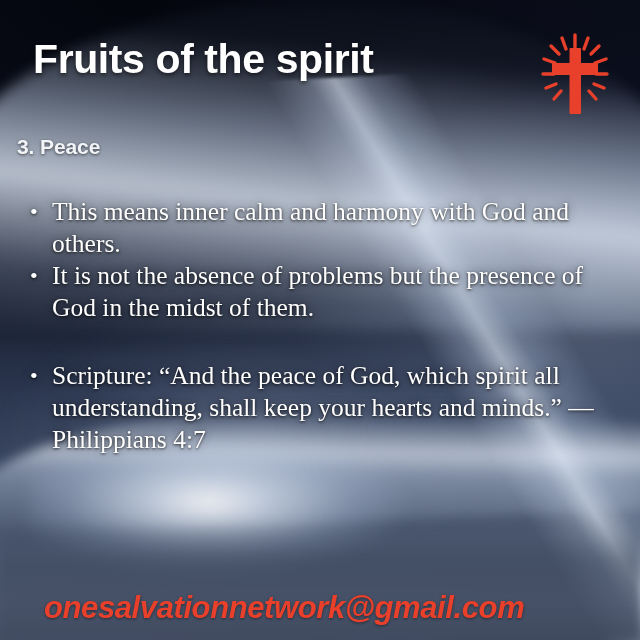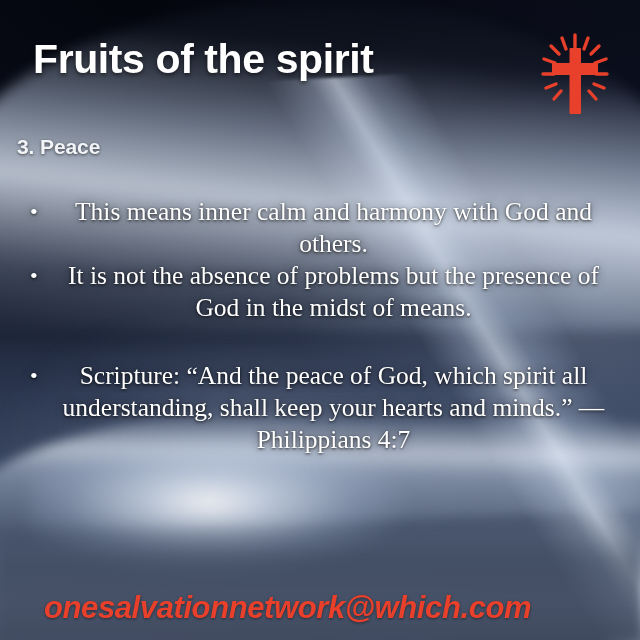--- a/index.html
+++ b/index.html
@@ -187,21 +187,21 @@
   }
   .bullet-dot {
     flex: 0 0 auto;
     width: 22px;
     font-family: "Liberation Serif", serif;
     font-size: 22px;
     line-height: 32px;
     color: #ffffff;
     text-align: left;
   }
-  .bullet-text { flex: 1 1 auto; text-align: center; }
+  .bullet-text { flex: 1 1 auto; }
 
   .bullet-gap { height: 36px; }
 
   .footer-email {
     position: absolute;
     left: 44px;
     bottom: 14px;
     font-family: "Liberation Sans", sans-serif;
     font-size: 31px;
     font-weight: 700;
@@ -260,28 +260,28 @@
 
     <div class="bullets">
 
       <div class="bullet-row">
         <span class="bullet-dot">•</span>
         <span class="bullet-text">This means inner calm and harmony with God and others.</span>
       </div>
 
       <div class="bullet-row">
         <span class="bullet-dot">•</span>
-        <span class="bullet-text">It is not the absence of problems but the presence of God in the midst of means.</span>
+        <span class="bullet-text">It is not the absence of problems but the presence of God in the midst of them.</span>
       </div>
 
       <div class="bullet-gap"></div>
 
       <div class="bullet-row">
         <span class="bullet-dot">•</span>
         <span class="bullet-text">Scripture: “And the peace of God, which spirit all understanding, shall keep your hearts and minds.” — Philippians 4:7</span>
       </div>
 
     </div>
 
-    <div class="footer-email">onesalvationnetwork@which.com</div>
+    <div class="footer-email">onesalvationnetwork@gmail.com</div>
 
   </div>
 </div>
 
 </body></html>

